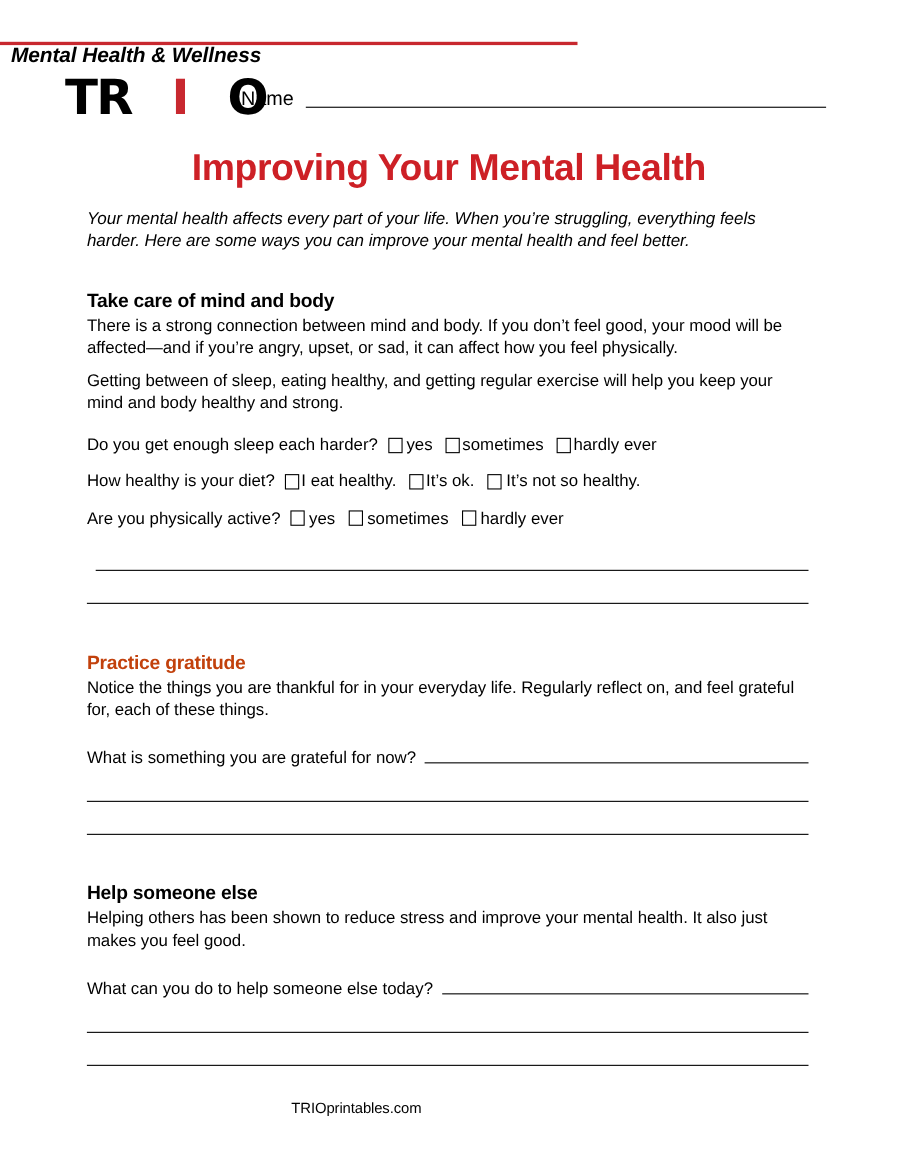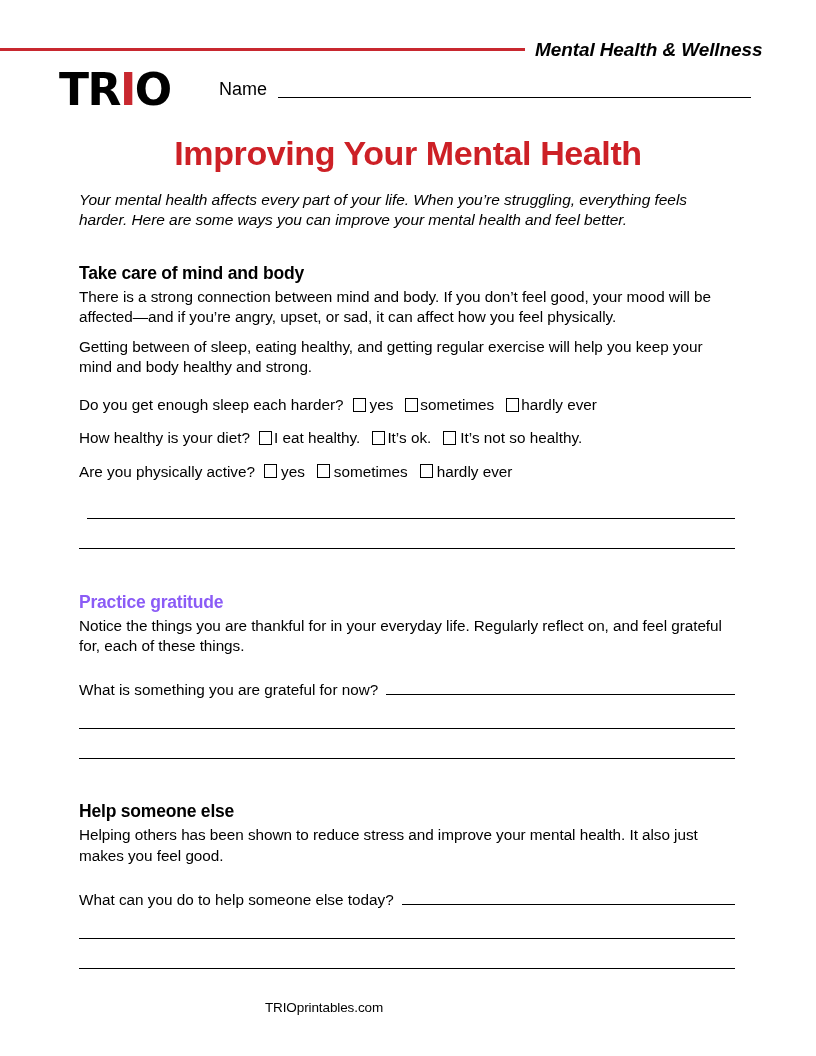--- a/index.html
+++ b/index.html
@@ -24,21 +24,22 @@
   }
 
   
   .header-rule-row {
     position: absolute;
     left: 0;
     top: 38px;
     width: 816px;
     height: 22px;
     display: flex;
-    align-items: center;
+    align-items: flex-start;
+    flex-direction: column;
   }
   .header-rule {
     height: 3px;
     background: #c8282f;
     width: 525px;
     flex: 0 0 auto;
   }
   .header-kicker {
     margin-left: 10px;
     font-size: 19px;
@@ -58,20 +59,21 @@
     align-items: flex-end;
   }
   .logo {
     font-size: 44px;
     font-weight: bold;
     letter-spacing: -1.5px;
     line-height: 0.92;
     font-family: "DejaVu Sans", sans-serif;
     display: flex;
     align-items: baseline;
+    gap: 36px;
   }
   .logo .red-i {
     color: #c8282f;
   }
 
   .name-row {
     position: absolute;
     left: 219px;
     top: 80px;
     width: 532px;
@@ -129,21 +131,21 @@
   .sec-gap-3 { margin-top: 42px; }
 
   .sec-heading {
     font-size: 17.5px;
     font-weight: bold;
     letter-spacing: -0.2px;
     line-height: 1.2;
     margin: 0 0 3px 0;
   }
   .sec-heading.red {
-    color: #8b5cf6;
+    color: #c2410c;
   }
 
   .sec-para {
     font-size: 15.3px;
     line-height: 1.33;
     letter-spacing: -0.05px;
     margin: 0 0 9px 0;
   }
   .sec-para:last-of-type { margin-bottom: 0; }
 

